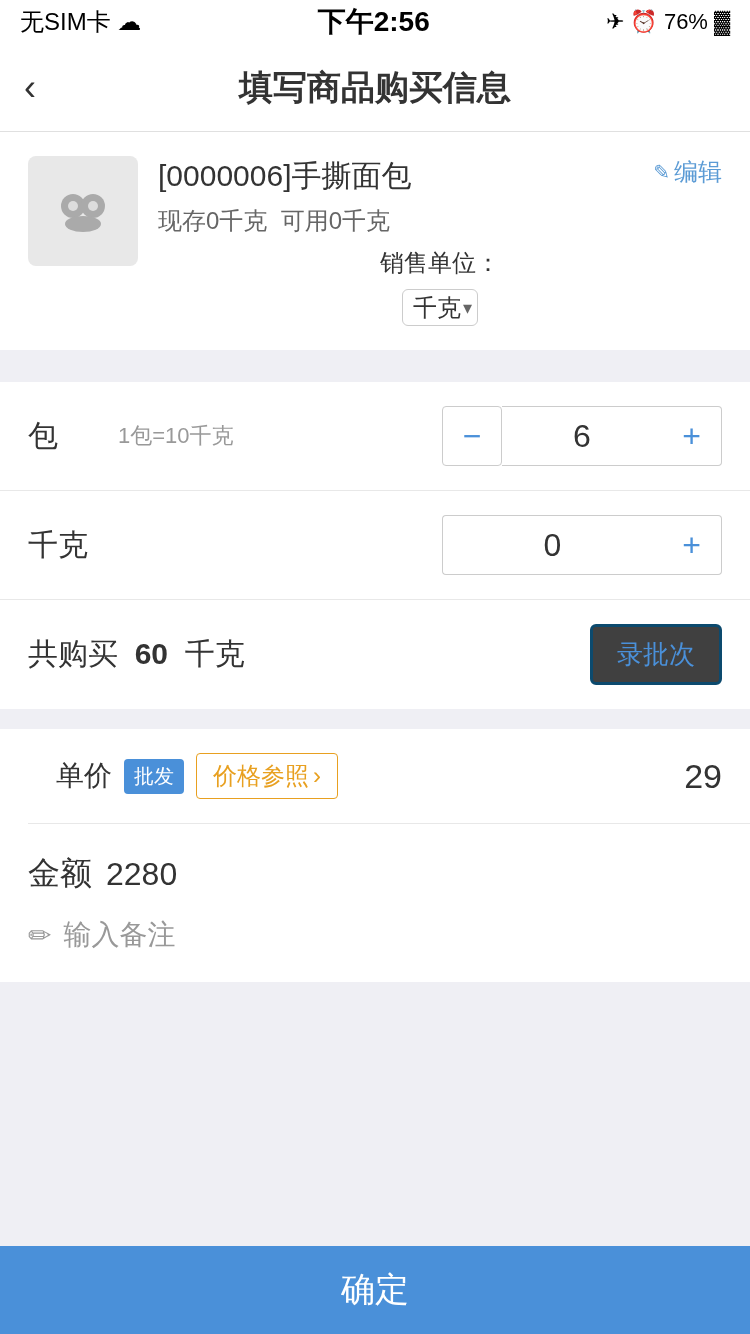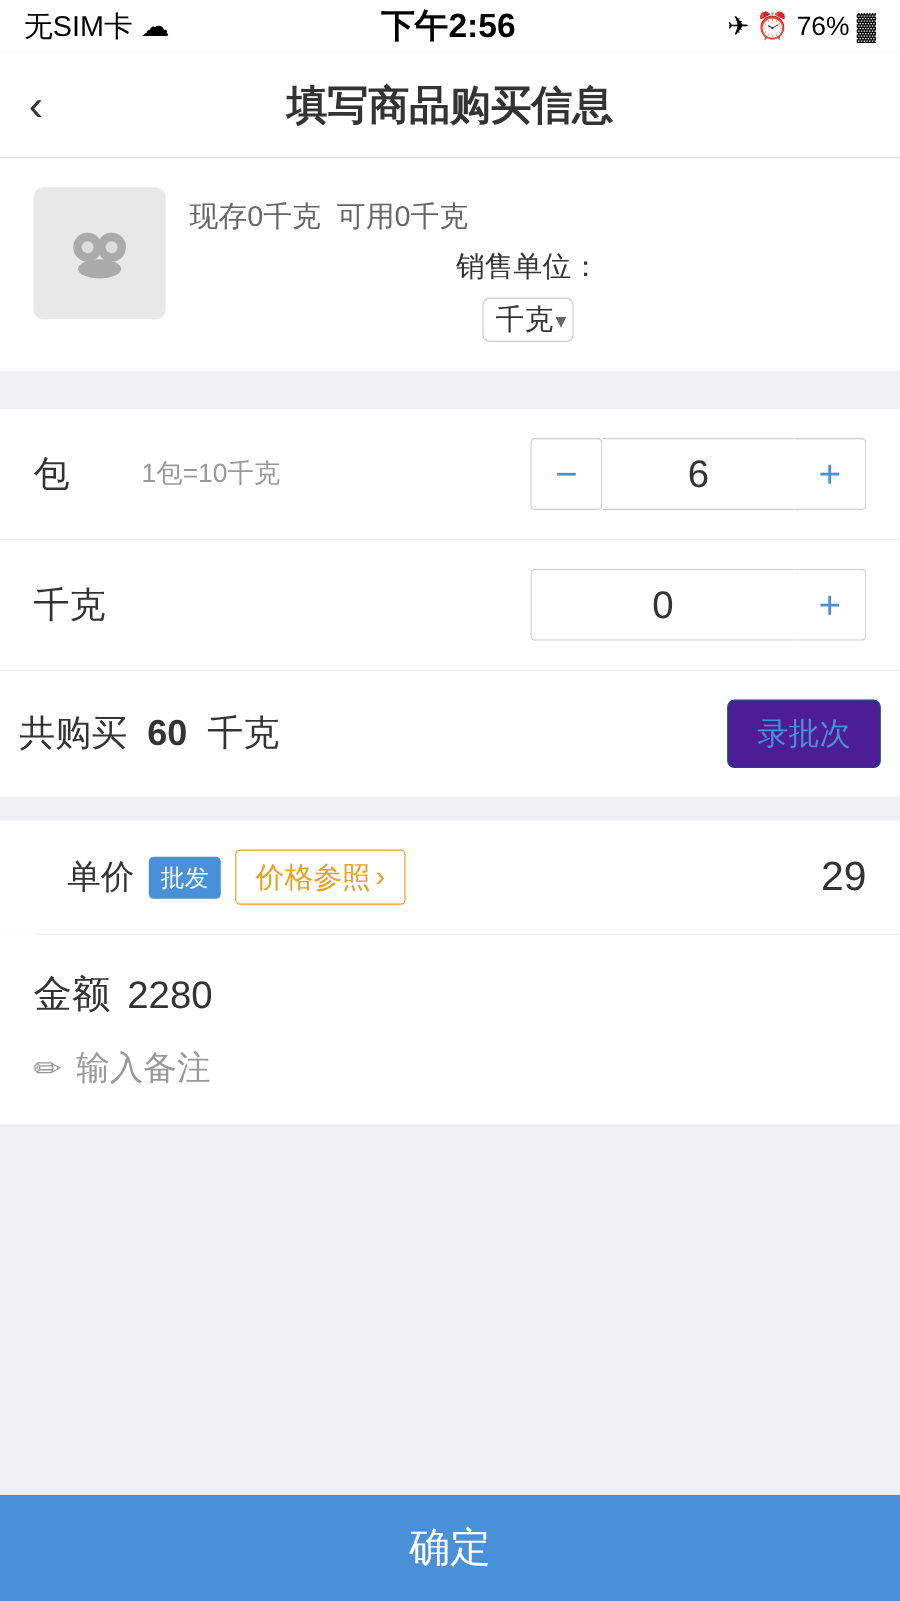--- a/index.html
+++ b/index.html
@@ -211,37 +211,37 @@
       color: #4a90d9;
       cursor: pointer;
       border-radius: 0 4px 4px 0;
     }
 
     
     .summary-row {
       display: flex;
       align-items: center;
       justify-content: space-between;
-      padding: 24px 16px;
+      padding: 24px 28px;
       background: #fff;
     }
     .summary-text {
       font-size: 30px;
       color: #333;
     }
     .summary-text span.bold {
       font-weight: 600;
     }
     .batch-btn {
-      border: 1px solid #0c4a6e;
+      border: 3px solid #0c4a6e;
       border-radius: 6px;
       padding: 10px 24px;
       font-size: 26px;
       color: #4a90d9;
-      background: #4c1d95;
+      background: #404040;
       cursor: pointer;
     }
 
     
     .price-section {
       background: #fff;
       margin-top: 4px;
       padding-left: 28px;
     }
     .price-row {
@@ -356,20 +356,29 @@
   <div class="product-image">
     <svg width="60" height="50" viewBox="0 0 60 50">
       <circle cx="20" cy="20" r="12" fill="#aaa"></circle>
       <circle cx="40" cy="20" r="12" fill="#aaa"></circle>
       <ellipse cx="30" cy="38" rx="18" ry="8" fill="#aaa"></ellipse>
       <circle cx="20" cy="20" r="5" fill="#ddd"></circle>
       <circle cx="40" cy="20" r="5" fill="#ddd"></circle>
     </svg>
   </div>
   <div class="product-info">
+    <div class="product-header">
+      <span class="product-name">
+        <span>[0000006]</span><span>手撕面包</span>
+      </span>
+      <span class="edit-link">
+        <span style="font-size:20px">✎</span>
+          <span>编辑</span>
+      </span>
+    </div>
     <div class="product-stock">
       <span>现存0千克</span>&nbsp;&nbsp;<span>可用0千克</span>
     </div>
     <div class="product-unit">
       <span>销售单位：</span>
       <div class="unit-select-wrap">
         <select class="unit-select">
           <option>千克</option>
         </select>
       </div>

